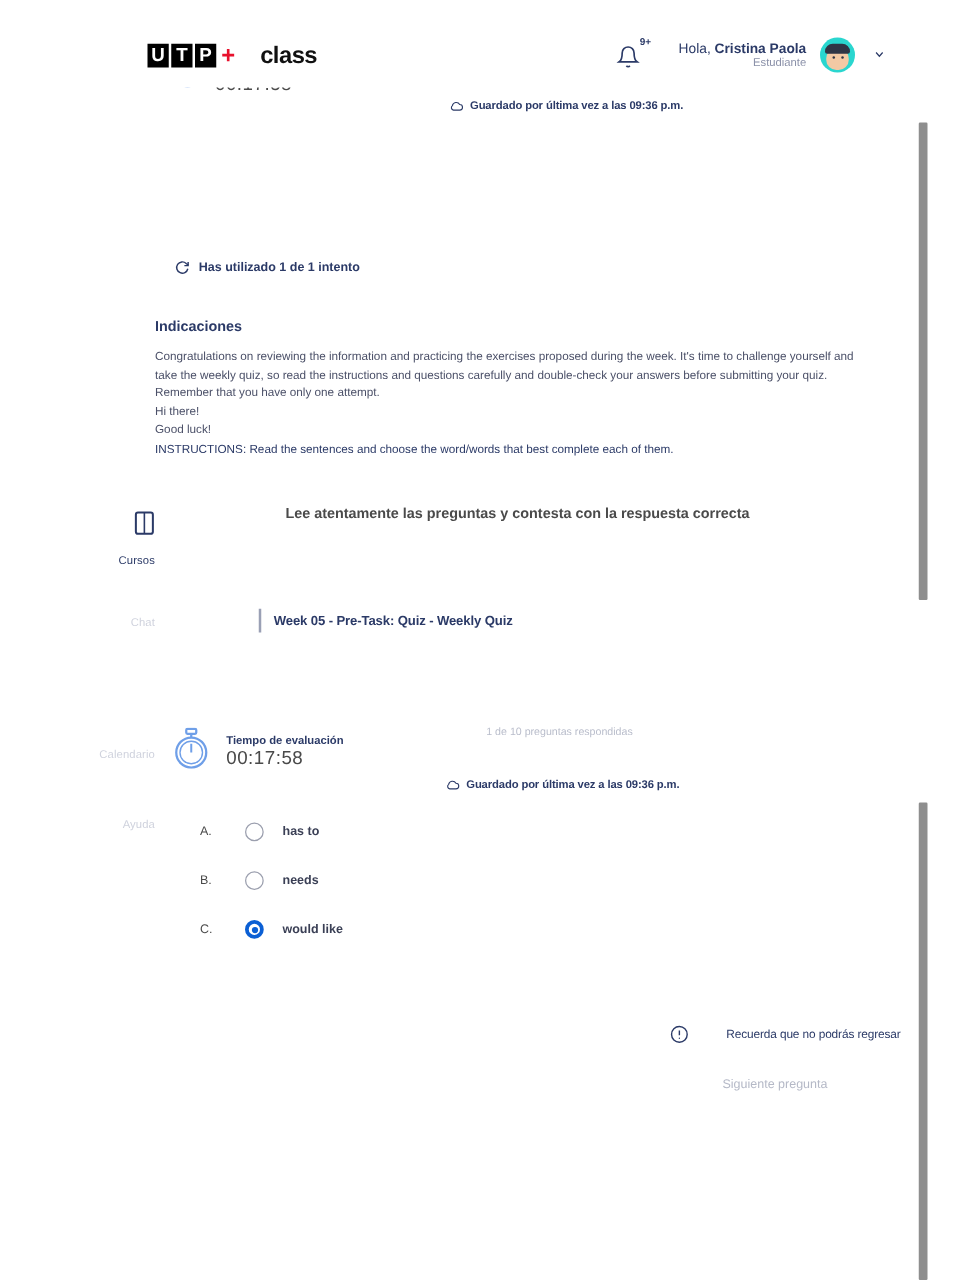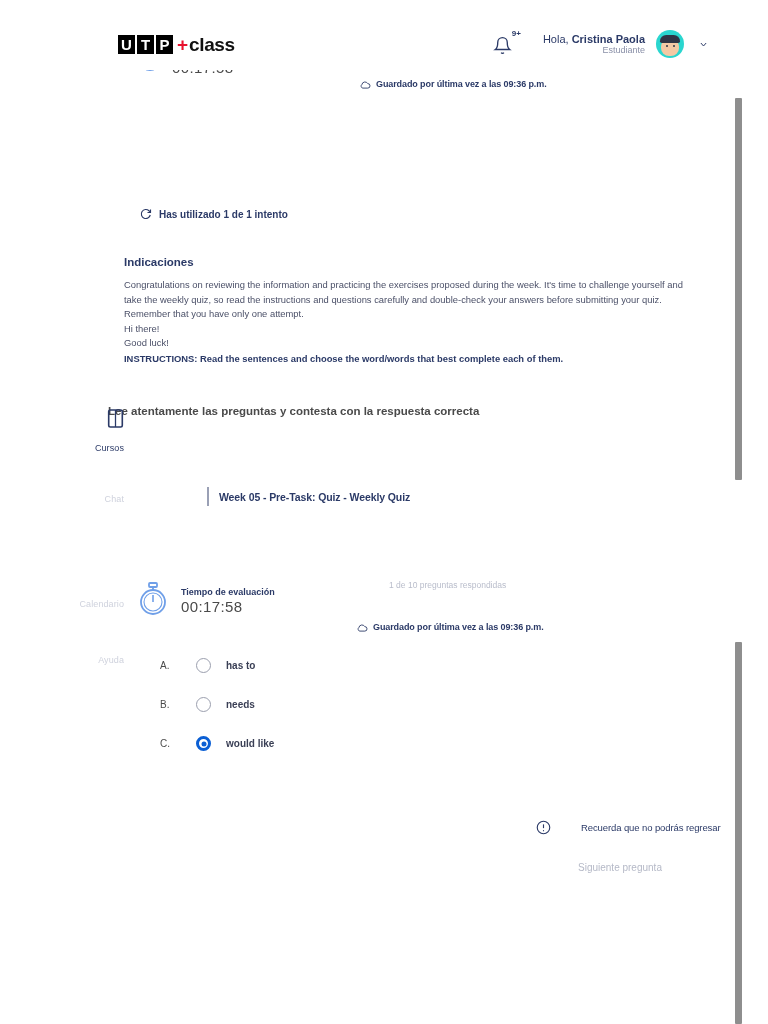--- a/index.html
+++ b/index.html
@@ -48,20 +48,21 @@
     font-size: 19px;
     margin: 0 1px 0 2px;
     line-height: 19px;
   }
   .logo-class {
     color: #111111;
     font-weight: bold;
     font-size: 19px;
     letter-spacing: -0.4px;
     line-height: 19px;
+    margin-left: 19px;
   }
 
   .header-right {
     position: absolute;
     right: 58px;
     top: 26px;
     display: flex;
     align-items: center;
     height: 36px;
   }
@@ -212,26 +213,27 @@
   }
   .indic-body {
     position: absolute;
     left: 124px; top: 278px;
     width: 570px;
     font-size: 9.4px;
     color: #4b5068;
     line-height: 14.5px;
   }
   .indic-body p { margin: 0; }
-  .indic-body .instr { font-weight: bold; color: #2b3a67; margin-top: 1px; }
+  .indic-body .instr { font-weight: normal; color: #2b3a67; margin-top: 1px; }
 
   .lee-line {
     position: absolute;
-    left: 108px; top: 405px;
+    left: 124px; top: 405px;
     width: 580px;
+    text-align: center;
     font-size: 11.5px;
     font-weight: bold;
     color: #4a4a4a;
   }
 
   .quiz-title-row {
     position: absolute;
     left: 207px; top: 487px;
     display: flex; align-items: center;
   }

